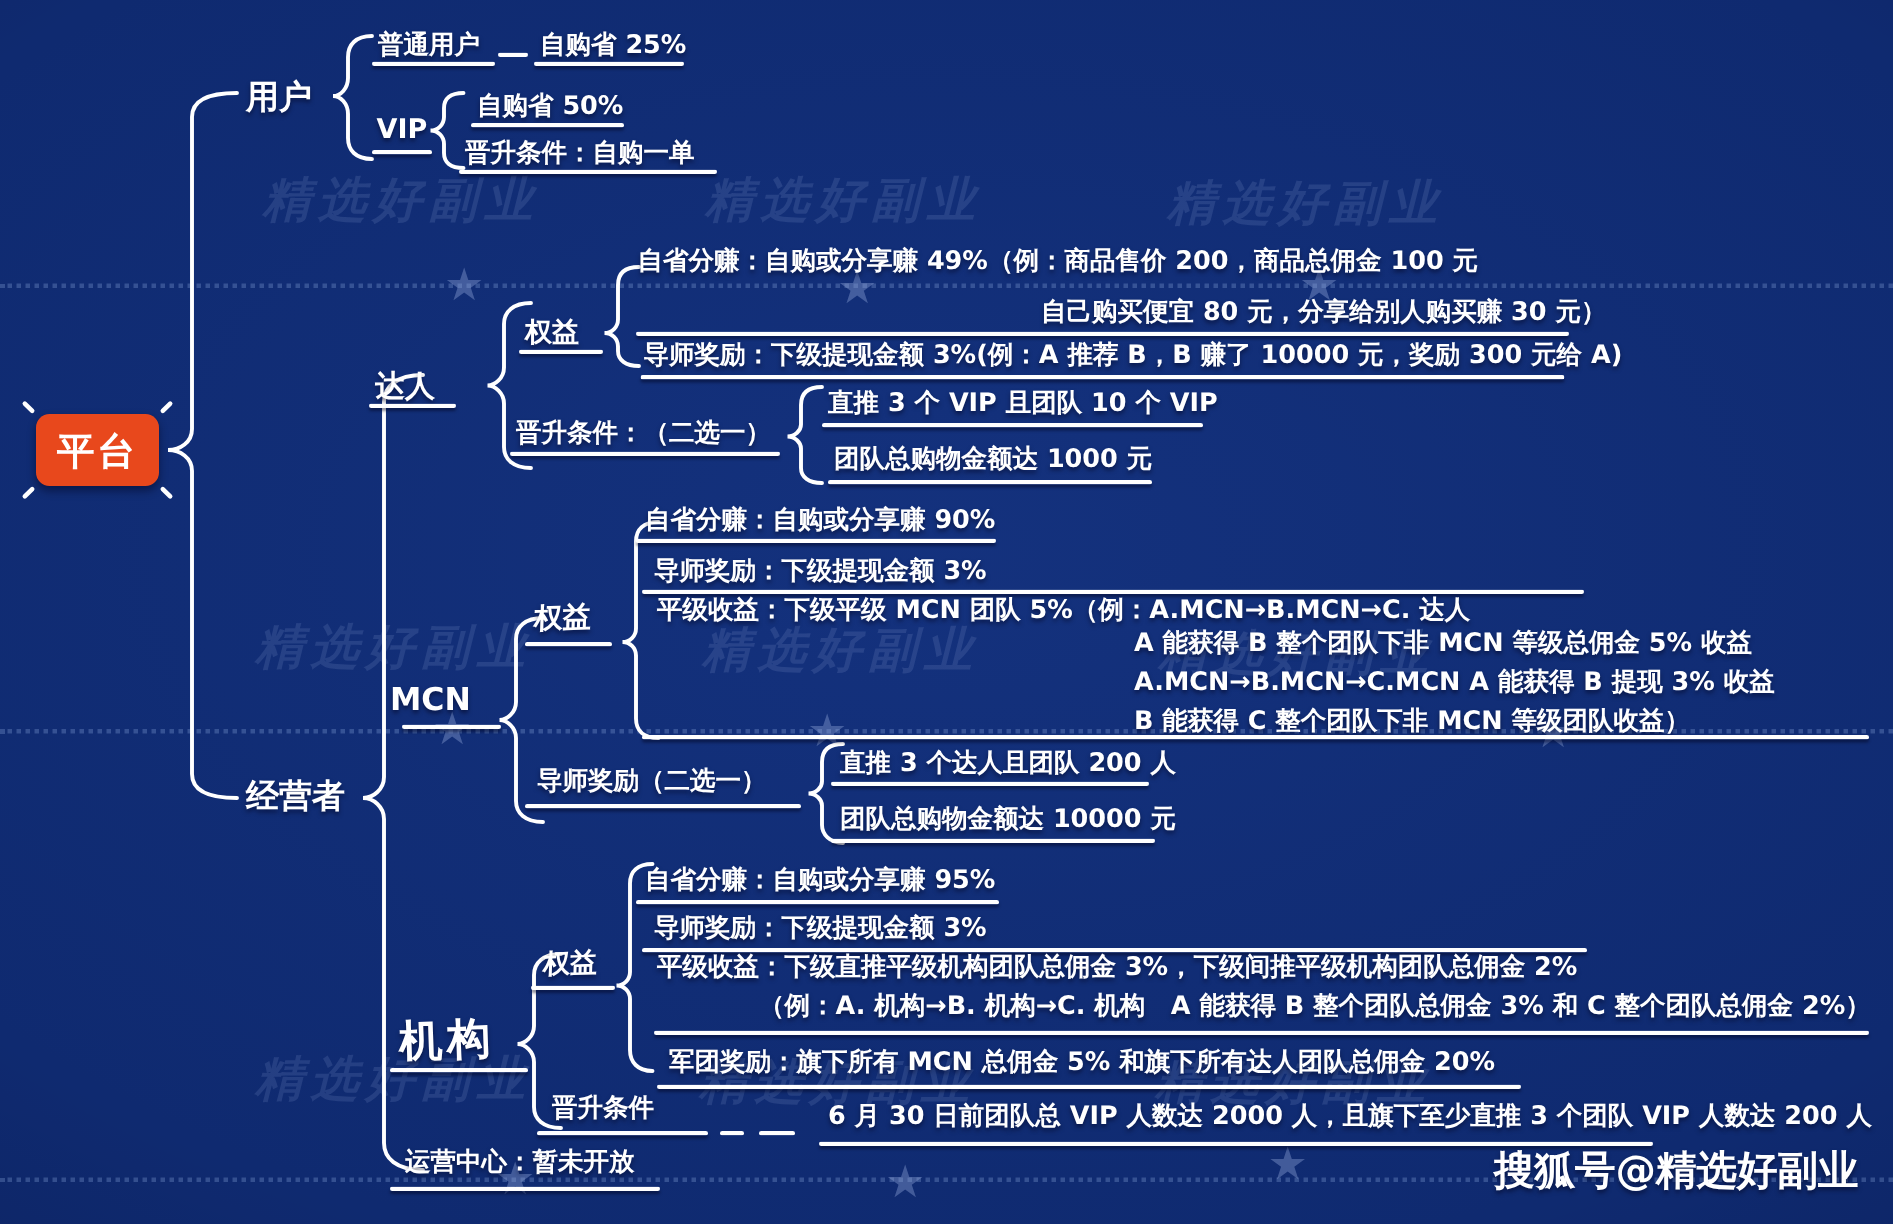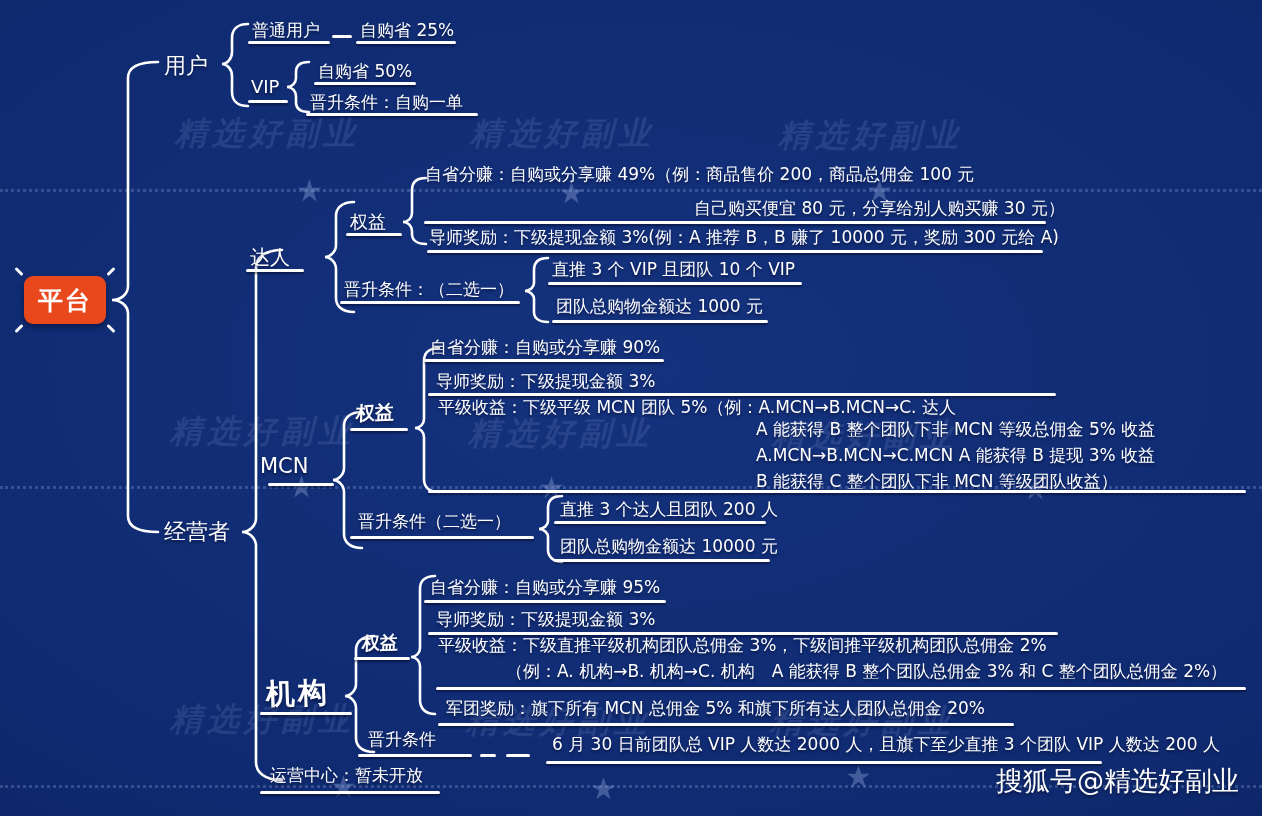--- a/index.html
+++ b/index.html
@@ -4,21 +4,21 @@
 <style>
   html,body{margin:0;padding:0;background:#05122f;}
   #canvas{
     position:relative;width:1262px;height:816px;overflow:hidden;
     background:
       radial-gradient(120% 110% at 50% 45%, rgba(40,80,180,0.20) 0%, rgba(0,0,0,0) 55%, rgba(0,5,35,0.40) 100%),
       #0f2a70;
     font-family:"DejaVu Sans","Liberation Sans",sans-serif;
   }
   .t{
-    position:absolute;color:#ffffff;font-weight:normal;font-size:17px;line-height:1.25;
+    position:absolute;color:#ffffff;font-weight:bold;font-size:17px;line-height:1.25;
     white-space:nowrap;text-shadow:0 2px 3px rgba(0,0,25,.5);
   }
   .u{
     position:absolute;height:0;border-top:3px solid #ffffff;border-radius:3px;
     box-shadow:0 2px 2px rgba(0,0,25,.45);
   }
   .dash{position:absolute;height:0;border-top:3px solid #ffffff;border-radius:3px;}
   .wm{
     position:absolute;font-size:32px;font-weight:bold;letter-spacing:5px;
     color:rgba(158,180,228,0.15);white-space:nowrap;font-style:italic;
@@ -129,21 +129,21 @@
   <div class="u" style="left:350px;top:428px;width:58px"></div>
   <div class="t" style="left:430px;top:337px">自省分赚：自购或分享赚 90%</div>
   <div class="u" style="left:424px;top:359px;width:240px"></div>
   <div class="t" style="left:436px;top:371px">导师奖励：下级提现金额 3%</div>
   <div class="u" style="left:428px;top:393px;width:628px"></div>
   <div class="t" style="left:438px;top:397px">平级收益：下级平级 MCN 团队 5%（例：A.MCN→B.MCN→C. 达人</div>
   <div class="t" style="left:756px;top:419px">A 能获得 B 整个团队下非 MCN 等级总佣金 5% 收益</div>
   <div class="t" style="left:756px;top:445px">A.MCN→B.MCN→C.MCN  A 能获得 B 提现 3% 收益</div>
   <div class="t" style="left:756px;top:471px">B 能获得 C 整个团队下非 MCN 等级团队收益）</div>
   <div class="u" style="left:428px;top:490px;width:818px"></div>
-  <div class="t" style="left:358px;top:511px">晋升条件（二选一）</div>
+  <div class="t" style="left:358px;top:511px">导师奖励（二选一）</div>
   <div class="u" style="left:350px;top:536px;width:184px"></div>
   <div class="t" style="left:560px;top:499px">直推 3 个达人且团队 200 人</div>
   <div class="u" style="left:554px;top:521px;width:212px"></div>
   <div class="t" style="left:560px;top:536px">团队总购物金额达 10000 元</div>
   <div class="u" style="left:554px;top:559px;width:216px"></div>
 
   <div class="t jigou-label" style="left:266px;top:675px">机构</div>
   <div class="u" style="left:260px;top:712px;width:92px"></div>
   <div class="t fs18 brush" style="left:362px;top:632px">权益</div>
   <div class="u" style="left:354px;top:657px;width:56px"></div>

